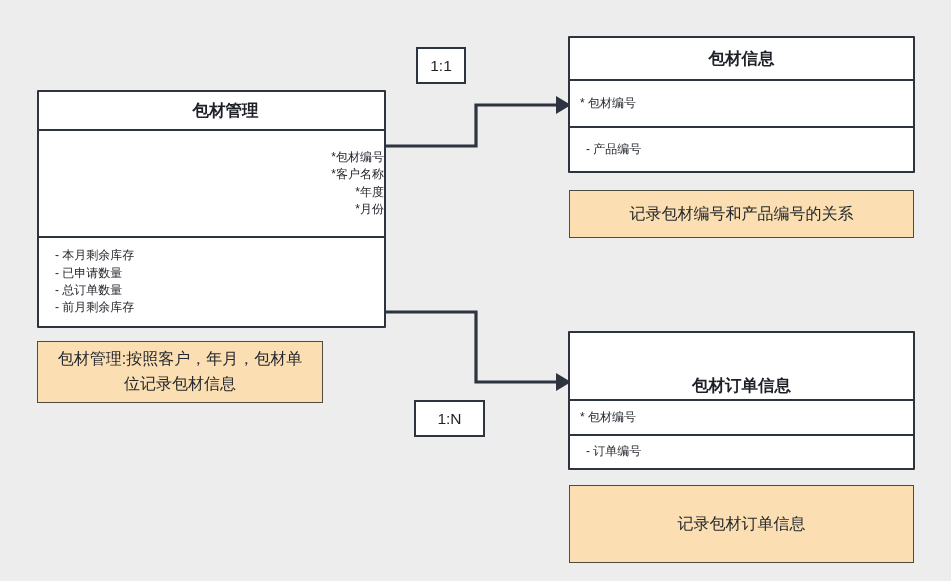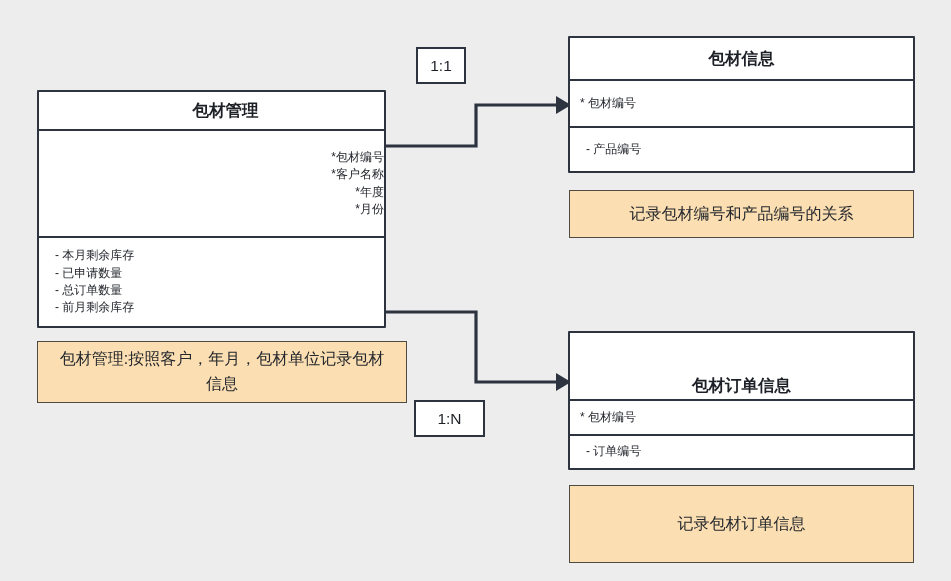--- a/index.html
+++ b/index.html
@@ -107,21 +107,21 @@
     line-height: 1.55;
     text-align: center;
     display: flex;
     align-items: center;
     justify-content: center;
     padding: 4px 14px;
   }
   #note-main {
     left: 37px;
     top: 341px;
-    width: 370px;
+    width: 286px;
     height: 62px;
   }
   #note-pkg-info {
     left: 569px;
     top: 190px;
     width: 345px;
     height: 48px;
   }
   #note-pkg-order {
     left: 569px;

